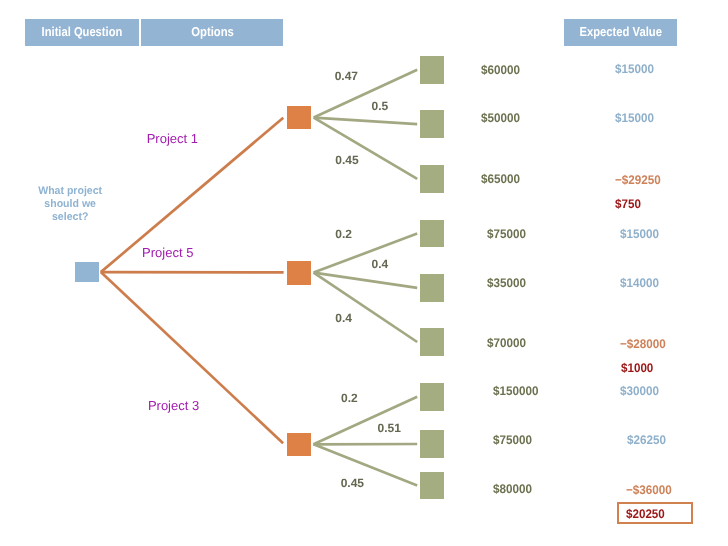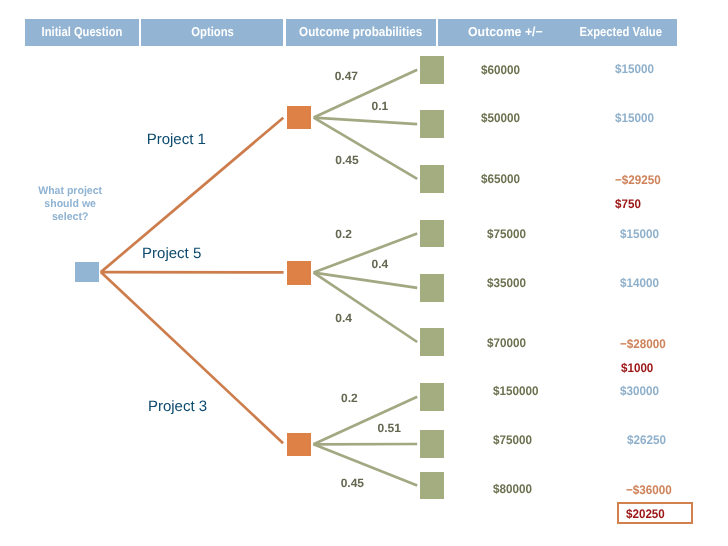--- a/index.html
+++ b/index.html
@@ -23,45 +23,39 @@
   
   .node{position:absolute;}
   .node-start{background:#92b5d4;}
   .node-decision{background:#de8146;}
   .node-chance{background:#a4ad80;}
 
   
   .tx{position:absolute;white-space:nowrap;line-height:1;transform-origin:left top;}
   .q-text{color:#8fb3d2;font-size:11px;font-weight:bold;line-height:12.9px;
           text-align:center;white-space:normal;width:67px;transform:scaleX(0.96);}
-  .opt-label{color:#0c4a6e;font-size:15px;font-weight:normal;text-align:right;}
+  .opt-label{color:#a21caf;font-size:13px;font-weight:normal;text-align:right;}
   .prob{color:#646851;font-size:12px;font-weight:bold;}
   .outcome{color:#6d7150;font-size:12.5px;font-weight:bold;transform:scaleX(0.935);}
   .ev-pos{color:#8fb0cb;font-size:12.5px;font-weight:bold;transform:scaleX(0.935);}
   .ev-neg{color:#ce8259;font-size:12.5px;font-weight:bold;transform:scaleX(0.935);}
   .ev-net{color:#9b1515;font-size:12.5px;font-weight:bold;transform:scaleX(0.93);}
   .ev-box{position:absolute;border:2.8px solid #d1814d;background:#ffffff;
           box-sizing:border-box;}
 </style>
 </head>
 <body>
 
 <div id="stage">
   <div id="header-band">
     <div class="hdr-cell" style="left:0px;width:114.4px">
       <span class="hdr-label" style="transform:scaleX(0.859)">Initial Question</span>
     </div>
     <div class="hdr-cell" style="left:116.4px;width:142.1px">
       <span class="hdr-label" style="transform:scaleX(0.87)">Options</span>
-    </div>
-    <div class="hdr-cell" style="left:260.5px;width:150.1px">
-      <span class="hdr-label" style="transform:scaleX(0.897)">Outcome probabilities</span>
-    </div>
-    <div class="hdr-cell" style="left:412.6px;width:135px">
-      <span class="hdr-label" style="transform:scaleX(0.949)">Outcome +/−</span>
     </div>
     <div class="hdr-cell" style="left:539px;width:113px">
       <span class="hdr-label" style="transform:scaleX(0.865)">Expected Value</span>
     </div>
   </div>
   <svg id="edges" viewBox="0 0 728 546">
     <line x1="100.8" y1="272.1" x2="283.3" y2="117.8" stroke="#cd7d4c" stroke-width="2.7"></line>
     <line x1="100.8" y1="272.1" x2="283.6" y2="272.4" stroke="#cd7d4c" stroke-width="2.7"></line>
     <line x1="100.8" y1="272.1" x2="283.1" y2="443.2" stroke="#cd7d4c" stroke-width="2.7"></line>
     <line x1="313.7" y1="117.6" x2="417.2" y2="69.7" stroke="#a3a882" stroke-width="2.7"></line>
@@ -88,21 +82,21 @@
     <div class="node node-chance" style="left:420.3px;top:382.8px;width:23.6px;height:27.8px"></div>
     <div class="node node-chance" style="left:420.3px;top:430.1px;width:23.6px;height:27.8px"></div>
     <div class="node node-chance" style="left:420.3px;top:471.6px;width:23.6px;height:27.8px"></div>
   </div>
   <div id="labels">
     <div class="tx q-text" style="left:38.2px;top:185.1px">What project should we select?</div>
     <div class="tx opt-label" style="left:146.7px;top:131.7px">Project 1</div>
     <div class="tx opt-label" style="left:142.1px;top:246.3px">Project 5</div>
     <div class="tx opt-label" style="left:147.9px;top:398.7px">Project 3</div>
     <div class="tx prob" style="left:334.7px;top:69.6px">0.47</div>
-    <div class="tx prob" style="left:371.5px;top:100.4px">0.1</div>
+    <div class="tx prob" style="left:371.5px;top:100.4px">0.5</div>
     <div class="tx prob" style="left:335.3px;top:154.2px">0.45</div>
     <div class="tx prob" style="left:335.3px;top:227.9px">0.2</div>
     <div class="tx prob" style="left:371.5px;top:257.8px">0.4</div>
     <div class="tx prob" style="left:335.3px;top:312.2px">0.4</div>
     <div class="tx prob" style="left:341px;top:391.5px">0.2</div>
     <div class="tx prob" style="left:377.6px;top:421.7px">0.51</div>
     <div class="tx prob" style="left:340.7px;top:476.5px">0.45</div>
     <div class="tx outcome" style="left:481.2px;top:63.5px">$60000</div>
     <div class="tx outcome" style="left:481.4px;top:112px">$50000</div>
     <div class="tx outcome" style="left:480.9px;top:173.3px">$65000</div>

